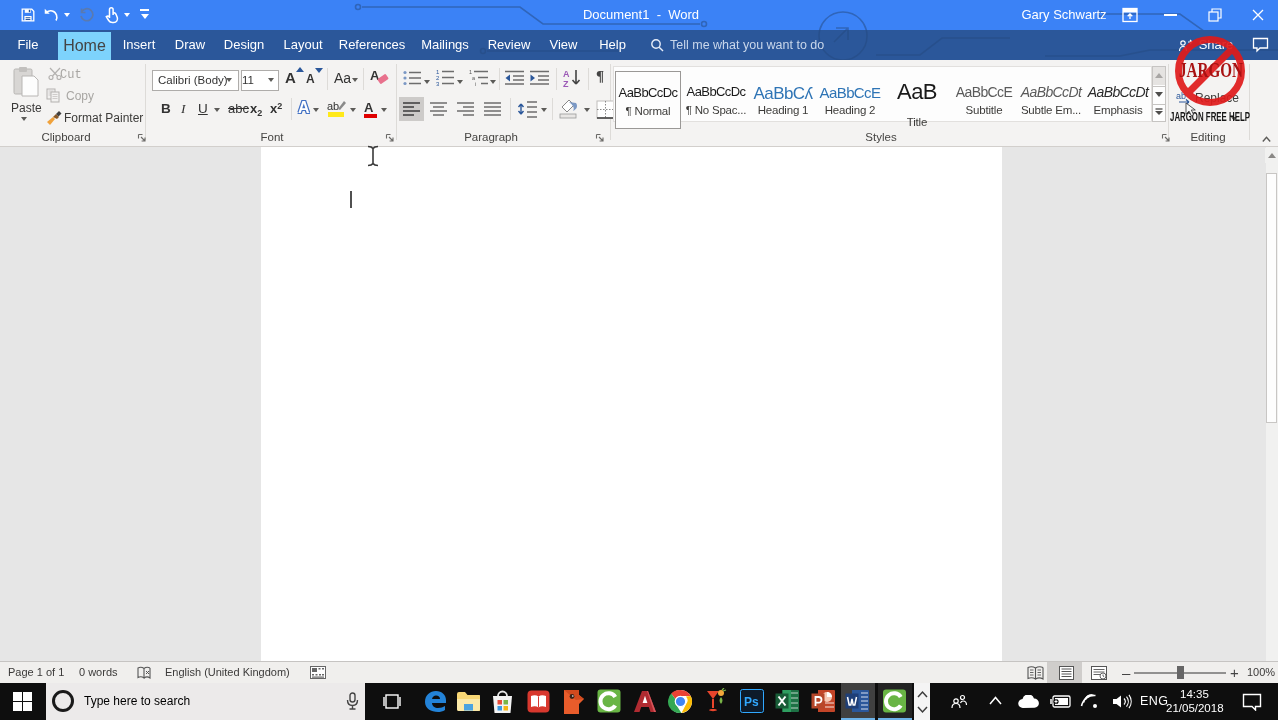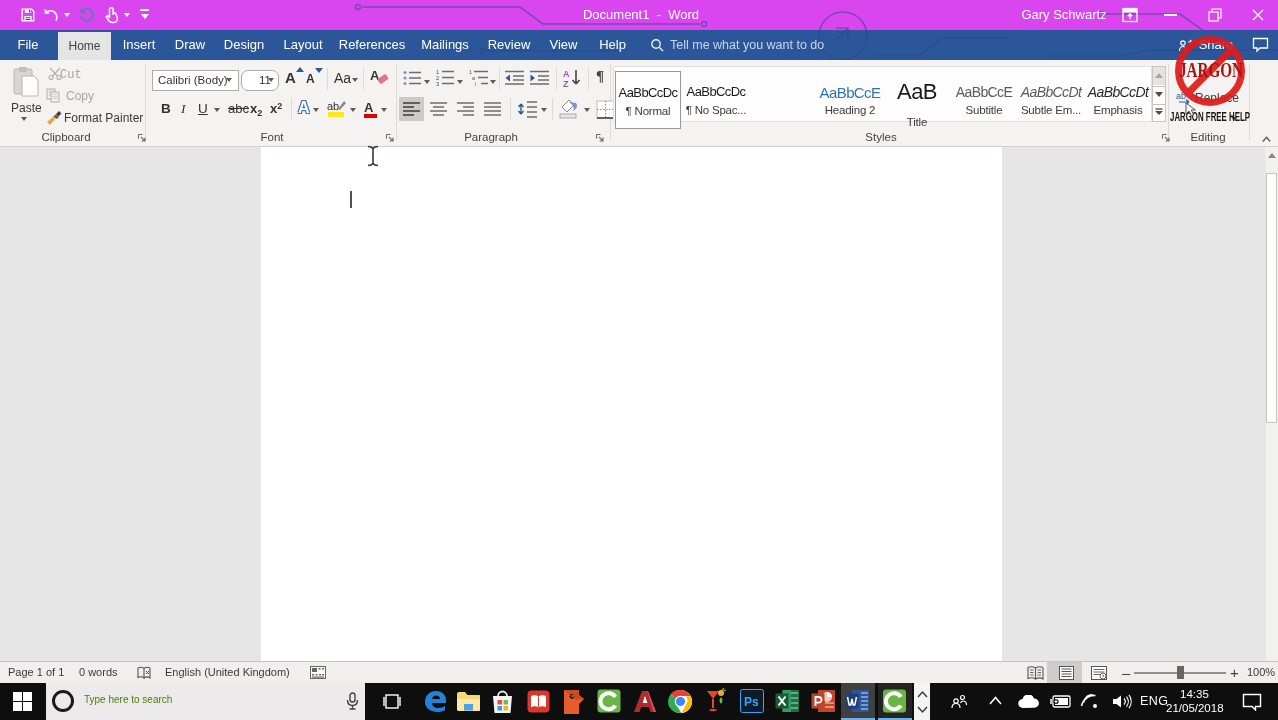--- a/index.html
+++ b/index.html
@@ -1,22 +1,22 @@
 <!DOCTYPE html>
 <html><head><meta charset="utf-8">
 <style>
 *{margin:0;padding:0;box-sizing:border-box;}
 html,body{width:1278px;height:720px;overflow:hidden;}
 body{font-family:"Liberation Sans",sans-serif;-webkit-font-smoothing:antialiased;}
 #root{position:relative;width:1278px;height:720px;background:#fff;overflow:hidden;}
 .abs{position:absolute;}
-#titlebar{left:0;top:0;width:1278px;height:30px;background:#d946ef;color:#fff;}
+#titlebar{left:0;top:0;width:1278px;height:30px;background:#3b82f6;color:#fff;}
 #tabrow{left:0;top:30px;width:1278px;height:30px;background:#2b579a;color:#fff;}
 .tab{position:absolute;top:0;height:30px;line-height:30px;font-size:13px;color:#fff;text-align:center;}
-#hometab{position:absolute;left:58px;top:32px;width:53px;height:28px;background:#e5e5e5;color:#444;font-size:12px;text-align:center;line-height:28px;z-index:5;}
+#hometab{position:absolute;left:58px;top:32px;width:53px;height:28px;background:#7dd3fc;color:#444;font-size:16px;text-align:center;line-height:28px;z-index:5;}
 #ribbon{left:0;top:60px;width:1278px;height:87px;background:#f4f3f2;border-bottom:1px solid #d2cfcc;}
 .gdiv{position:absolute;top:4px;height:76px;width:1px;background:#dddbd8;}
 .glabel{position:absolute;top:71px;height:14px;font-size:11.5px;color:#454442;text-align:center;width:100px;}
 .ricon{position:absolute;}
 .rtext{position:absolute;font-size:12px;color:#3c3b39;white-space:nowrap;}
 .grey{color:#a8a6a3;}
 .caret{position:absolute;width:0;height:0;border-left:3.5px solid transparent;border-right:3.5px solid transparent;border-top:4px solid #5c5b58;}
 .box{position:absolute;background:#fff;border:1px solid #aeacaa;font-size:11.5px;color:#333;}
 .stylecard{position:absolute;top:11px;width:66px;height:58px;text-align:center;overflow:hidden;white-space:nowrap;}
 .stylecard .samp{display:block;margin-top:13px;font-size:13px;height:20px;letter-spacing:-0.6px;}
@@ -210,21 +210,21 @@
   <svg class="ricon" style="left:46px;top:50px" width="16" height="15" viewBox="0 0 16 15">
         <path d="M1 12 l6 -5 2 2 -5 6 z" fill="#f0a23c"></path>
         <path d="M7 7 l3 -3 3 3 -2 2 z" fill="#8a5a28"></path>
         <path d="M10 4 l3 -3 2.5 2.5 -3 3 z" fill="#404040"></path>
       </svg>
   <div class="rtext" style="left:64px;top:51px;">Format Painter</div>
 
   
   <div class="box" style="left:152px;top:10px;width:87px;height:21px;line-height:19px;padding-left:5px;">Calibri (Body)</div>
   <div class="caret" style="left:226px;top:18px;"></div>
-  <div class="box" style="left:241px;top:10px;width:38px;height:21px;line-height:19px;padding-left:17px;border-radius:7px;">11</div>
+  <div class="box" style="left:241px;top:10px;width:38px;height:21px;line-height:19px;padding-left:0;">11</div>
   <div class="caret" style="left:268px;top:18px;"></div>
   <div class="rtext" style="left:285px;top:9px;font-size:15px;font-weight:bold;color:#333;">A</div>
   <svg class="ricon" style="left:296px;top:7px" width="8" height="7" viewBox="0 0 8 7">
         <path d="M0 5 L4 0 L8 5" fill="#2b579a"></path>
       </svg>
   <div class="rtext" style="left:306px;top:12px;font-size:12px;font-weight:bold;color:#333;">A</div>
   <svg class="ricon" style="left:315px;top:8px" width="8" height="7" viewBox="0 0 8 7">
         <path d="M0 0 L8 0 L4 5 Z" fill="#2b579a"></path>
       </svg>
   <div class="abs" style="left:327px;top:8px;width:1px;height:22px;background:#dddbd8;"></div>
@@ -365,20 +365,24 @@
   
   <div class="abs" style="left:613px;top:6px;width:539px;height:56px;background:#fdfdfd;border:1px solid #e2e0de;"></div>
   <div class="stylecard" style="left:615px;border:1px solid #9a9896;background:#fdfdfd;width:66px;">
     <span class="samp" style="color:#1a1a1a;">AaBbCcDc</span>
         <span class="lbl">¶ Normal</span>
   </div>
   <div class="stylecard" style="left:683px;">
     <span class="samp" style="color:#1a1a1a;">AaBbCcDc</span>
         <span class="lbl">¶ No Spac...</span>
   </div>
+  <div class="stylecard" style="left:750px;">
+    <span class="samp" style="color:#2e74b5;font-size:17px;">AaBbCʎ</span>
+        <span class="lbl">Heading 1</span>
+  </div>
   <div class="stylecard" style="left:817px;">
     <span class="samp" style="color:#2e74b5;font-size:15px;">AaBbCcE</span>
         <span class="lbl">Heading 2</span>
   </div>
   <div class="stylecard" style="left:884px;">
     <span class="samp" style="color:#1a1a1a;font-size:22px;margin-top:8px;">AaB</span>
         <span class="lbl" style="margin-top:17px;">Title</span>
   </div>
   <div class="stylecard" style="left:951px;">
     <span class="samp" style="color:#5a5a5a;font-size:14px;">AaBbCcE</span>
@@ -491,21 +495,21 @@
   <svg class="abs" style="left:13px;top:9px" width="19" height="19" viewBox="0 0 19 19">
         <g fill="#fff">
           <rect x="0" y="0" width="9" height="9"></rect>
           <rect x="10" y="0" width="9" height="9"></rect>
           <rect x="0" y="10" width="9" height="9"></rect>
           <rect x="10" y="10" width="9" height="9"></rect>
         </g>
       </svg>
   <div id="searchbox">
     <div class="abs" style="left:6px;top:7px;width:22px;height:22px;border-radius:50%;border:3px solid #1a1a1a;"></div>
-    <div class="abs" style="left:38px;top:11px;font-size:10px;color:#4d7c0f;">Type here to search</div>
+    <div class="abs" style="left:38px;top:11px;font-size:12px;color:#000000;">Type here to search</div>
     <svg class="abs" style="left:300px;top:9px" width="13" height="19" viewBox="0 0 13 19">
           <g fill="none" stroke="#444" stroke-width="1.4">
             <rect x="4" y="1" width="5" height="9" rx="2.5"></rect>
             <path d="M1.5 8 c0 4 2.5 5.5 5 5.5 s5 -1.5 5 -5.5 M6.5 13.5 V17 M3.5 17 H9.5"></path>
           </g>
         </svg>
   </div>
 
   <svg class="abs" style="left:383px;top:10px" width="18" height="17" viewBox="0 0 18 17">
         <g fill="none" stroke="#fff" stroke-width="1.4">

